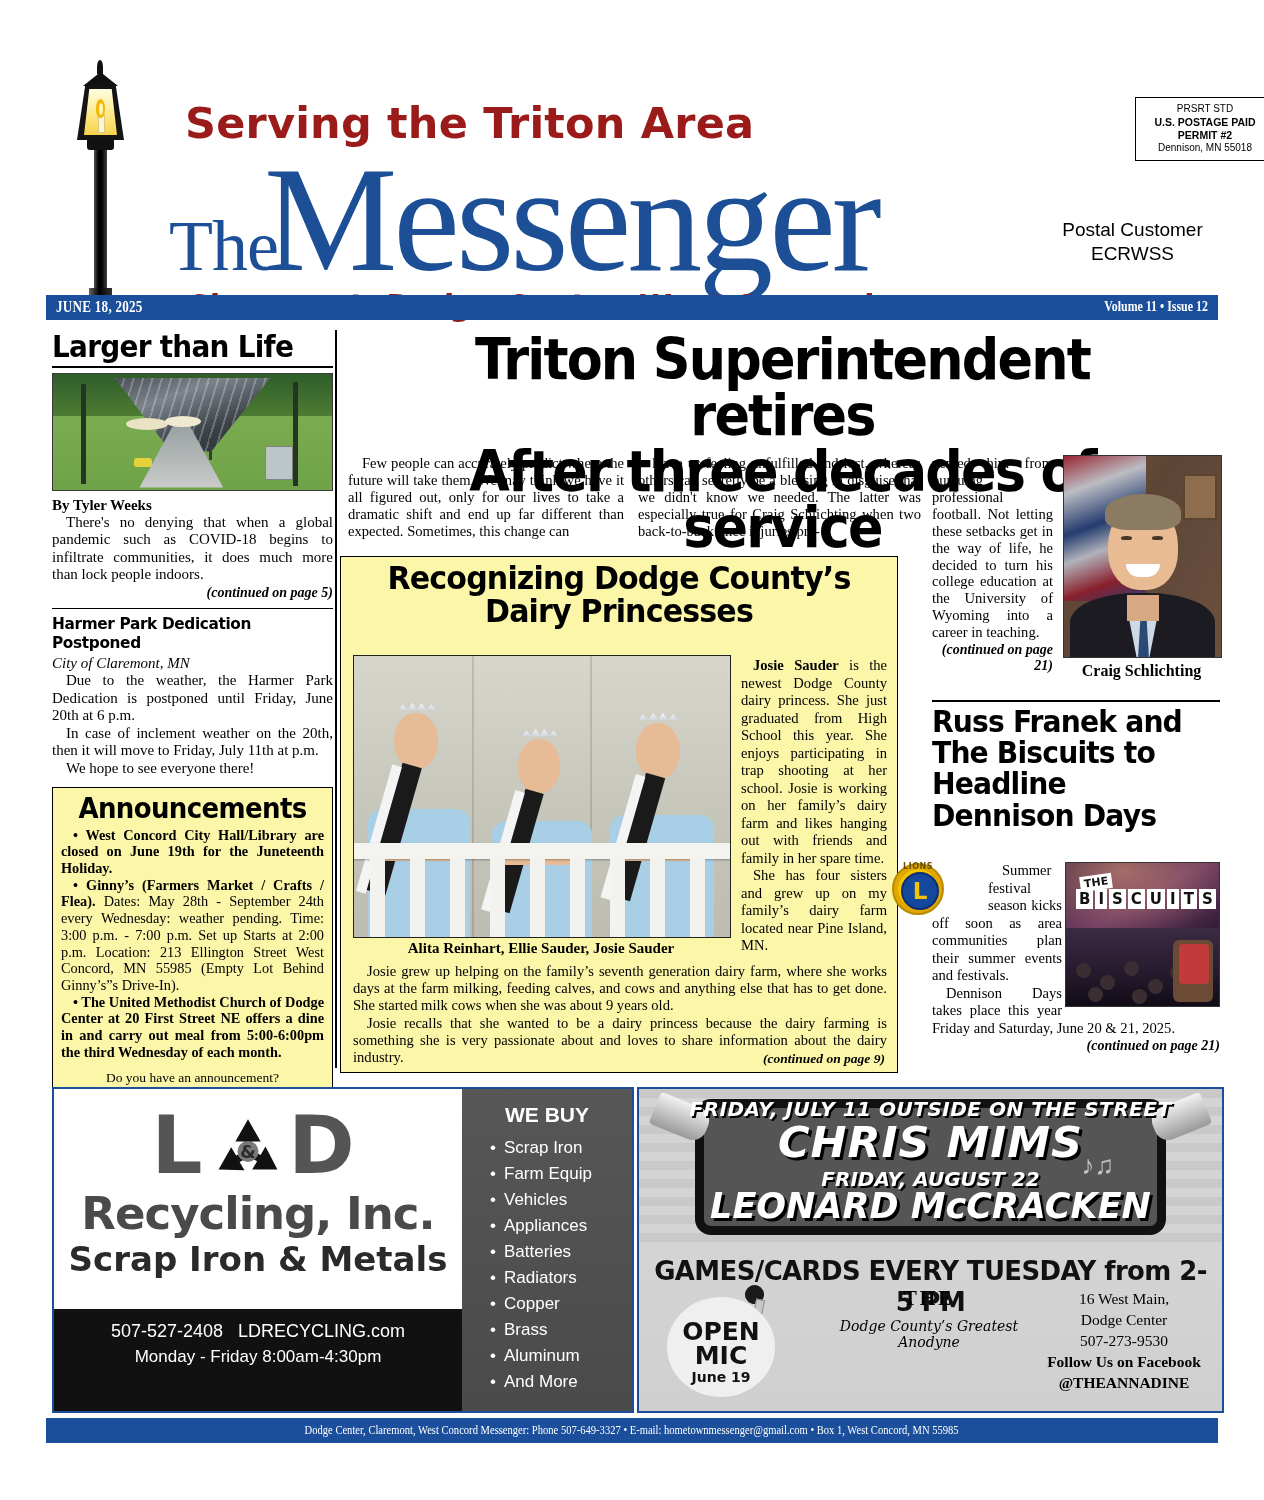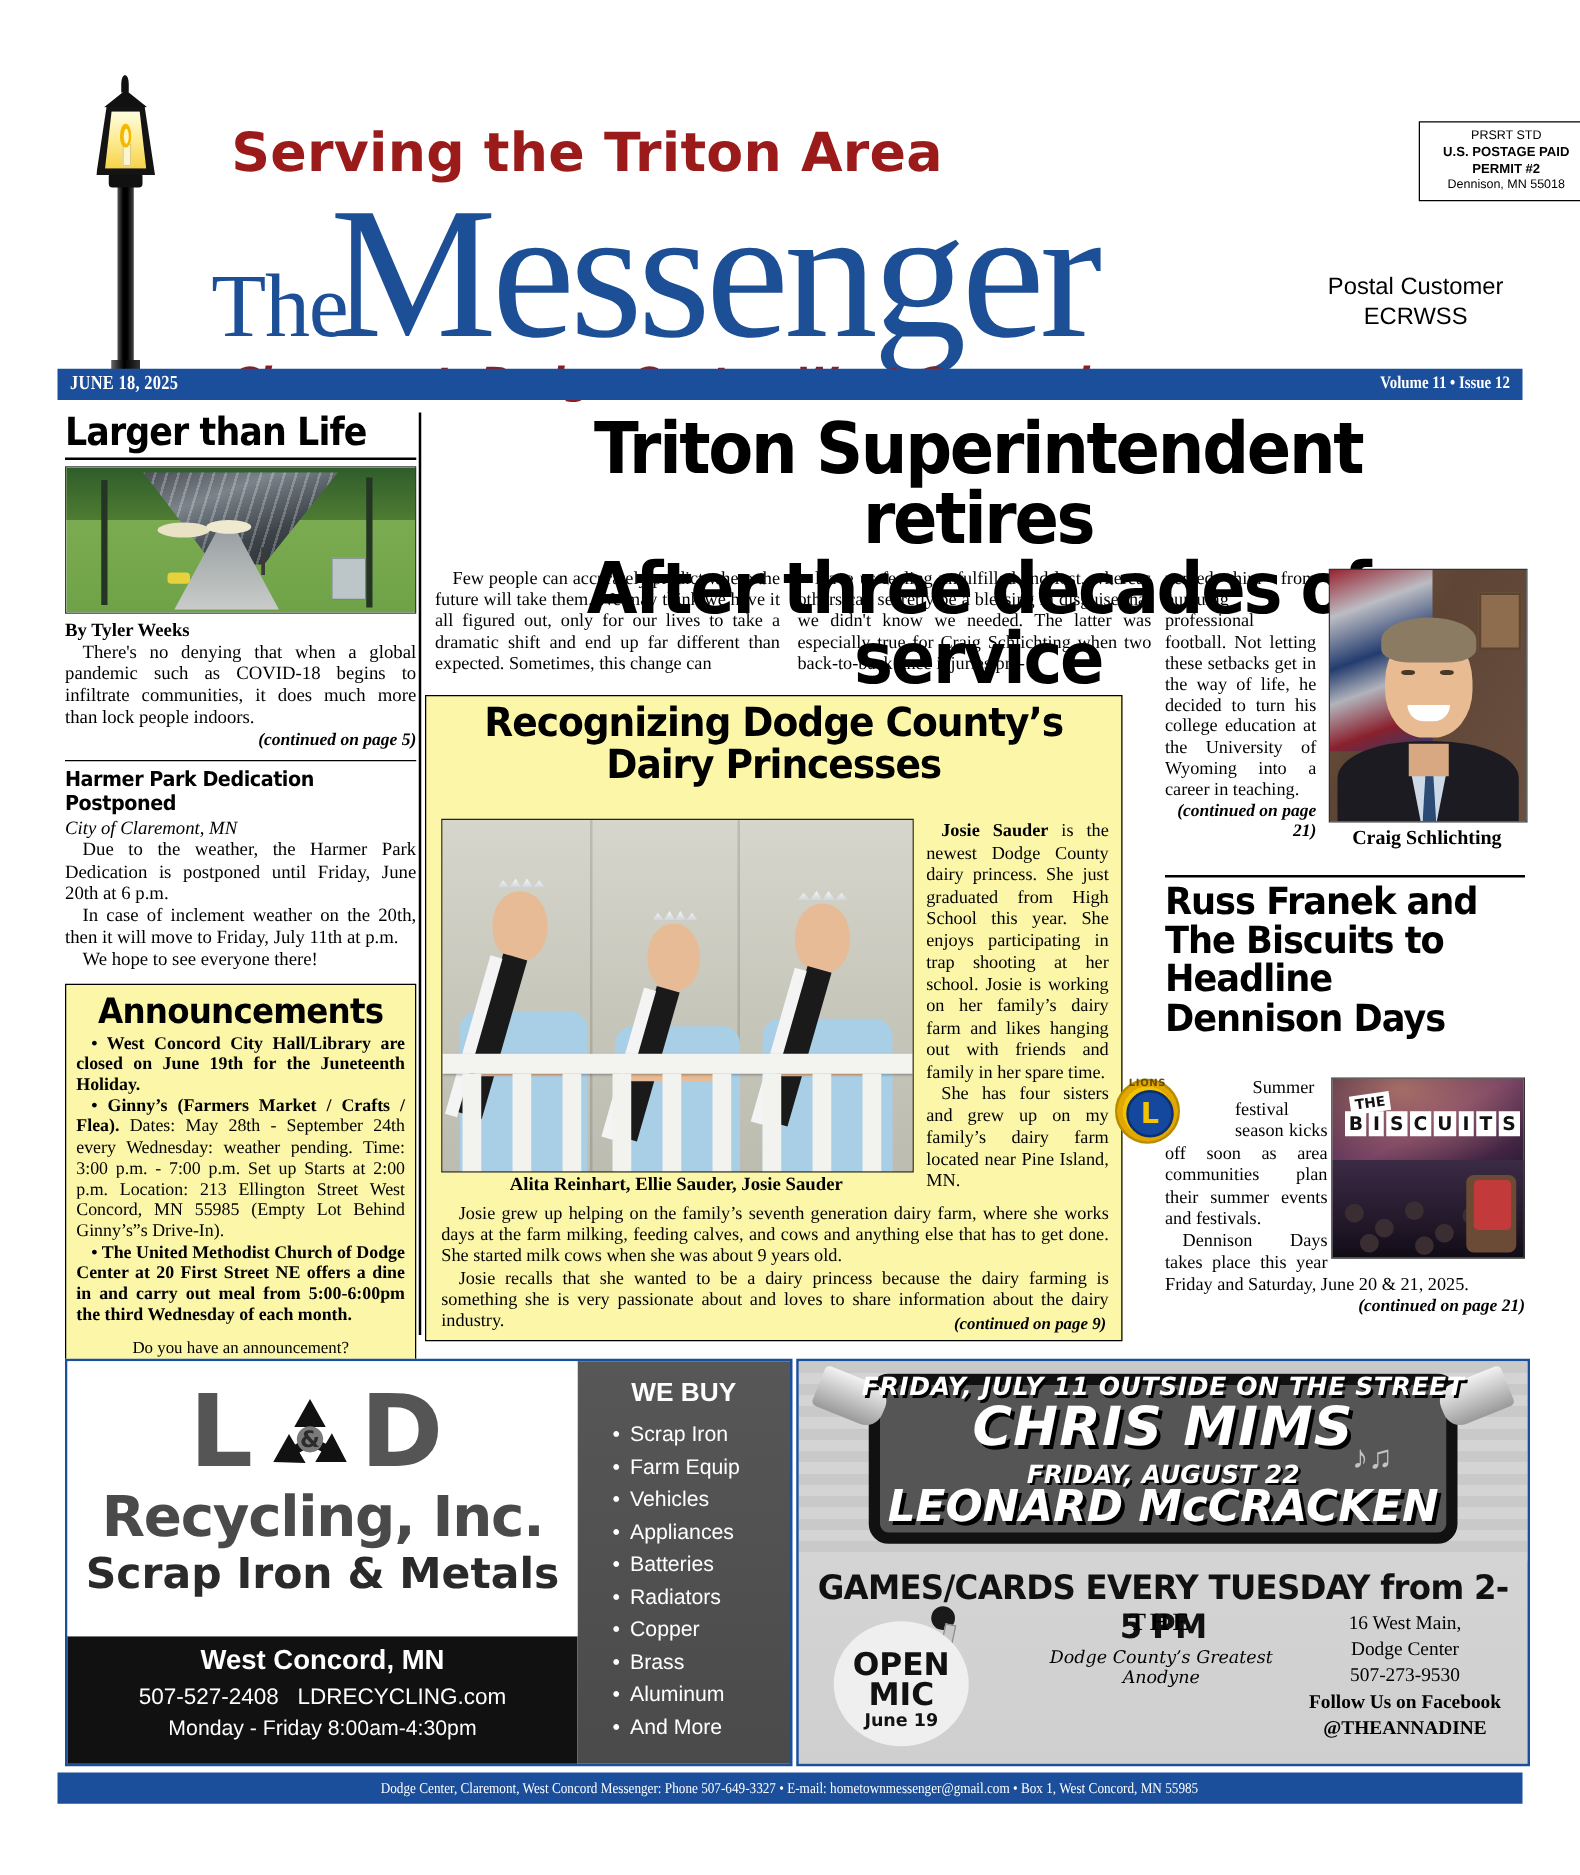--- a/index.html
+++ b/index.html
@@ -483,21 +483,20 @@
             <path d="M8 78 L26 46 L33 58 L52 48 L57 57 L38 67 L45 79 Z" fill="#111"></path>
             <path d="M92 78 L56 78 L63 66 L44 56 L49 47 L68 57 L75 45 Z" fill="#111"></path>
             <circle cx="50" cy="52" r="15" fill="#7a7a7a"></circle>
             <text x="50" y="61" font-size="26" font-weight="bold" text-anchor="middle" fill="#2b2b2b" font-family="DejaVu Sans">&amp;</text>
           </svg>
         </div>
         <div class="r2">Recycling, Inc.</div>
         <div class="r3">Scrap Iron &amp; Metals</div>
       </div>
       <div class="blk">
-        <div class="city">West Concord, MN</div>
         <div class="ph">
           <span>507-527-2408</span>&nbsp;&nbsp;&nbsp;<span>LDRECYCLING.com</span>
         </div>
         <div class="hrs">Monday - Friday  8:00am-4:30pm</div>
       </div>
     </div>
     <div class="right">
       <h3>WE BUY</h3>
       <ul>
         <li>Scrap Iron</li>

